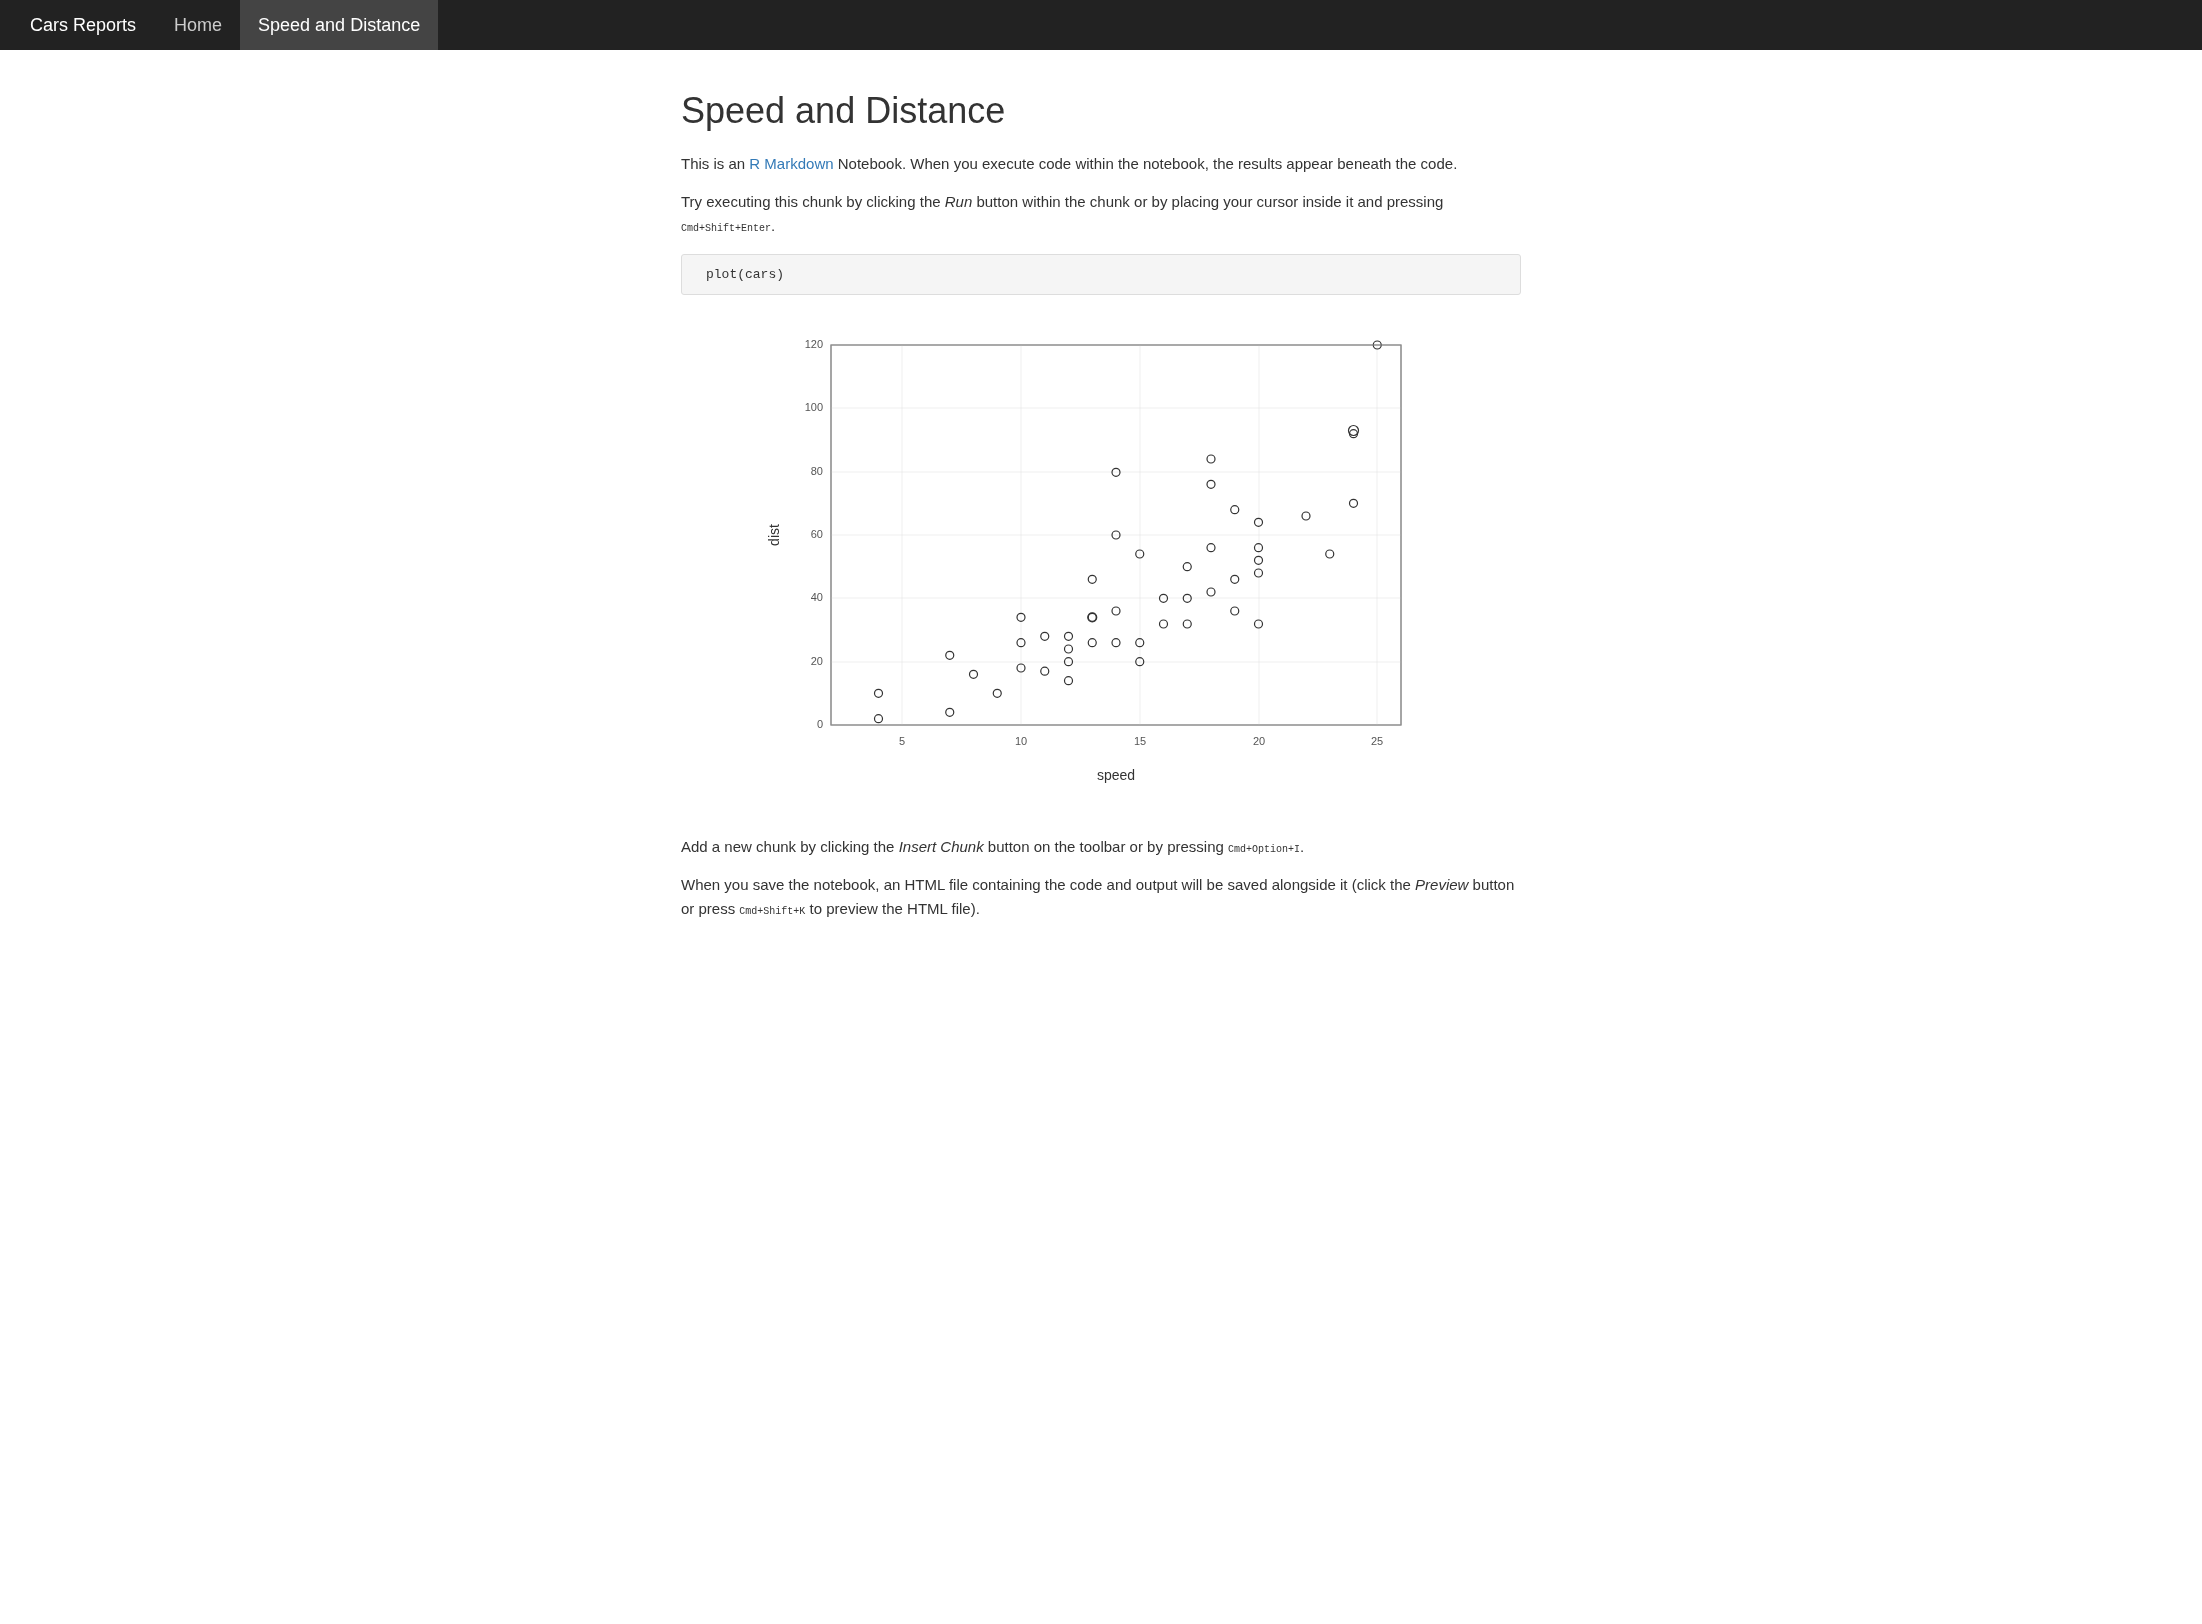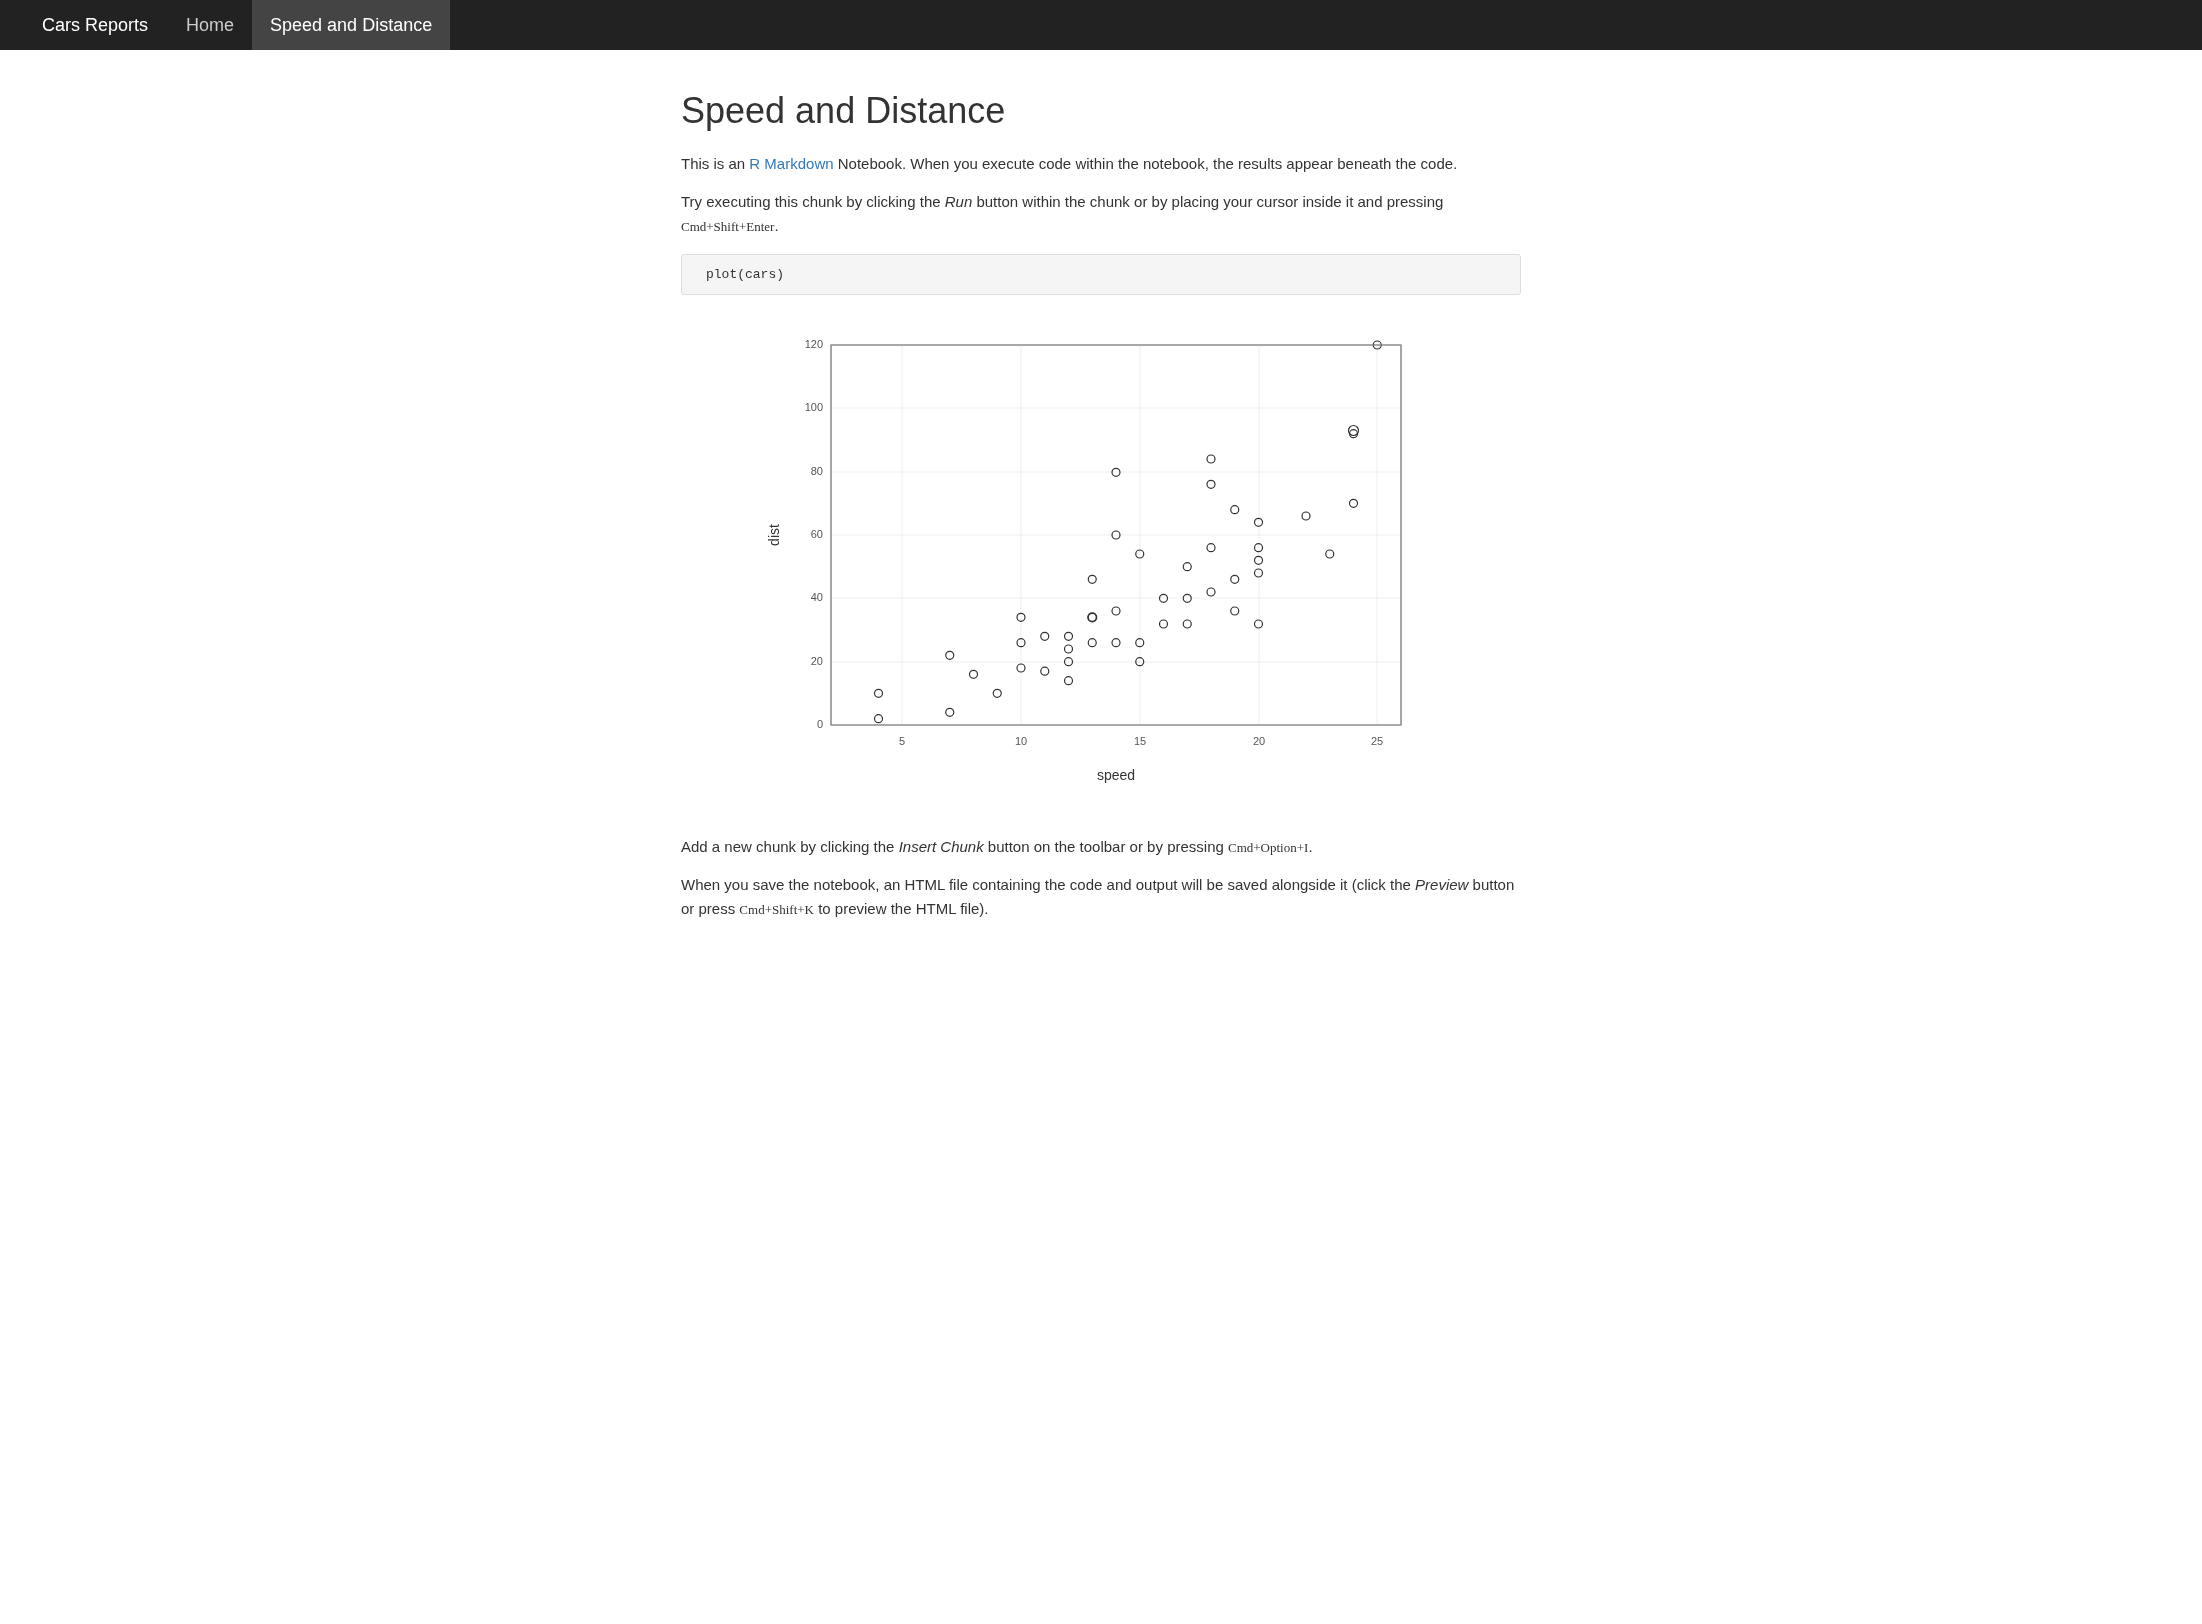--- a/index.html
+++ b/index.html
@@ -5,21 +5,21 @@
     * { box-sizing: border-box; margin: 0; padding: 0; }
     body { font-family: 'Helvetica Neue', Arial, sans-serif; font-size: 15px; color: #333; background: #fff; }
 
     
     .navbar {
       background: #222;
       color: #fff;
       display: flex;
       align-items: center;
       height: 50px;
-      padding: 0 32px;
+      padding: 0 20px;
       gap: 0;
     }
     .navbar-brand {
       color: #fff;
       font-size: 18px;
       font-weight: 500;
       margin-right: 10px;
       padding: 0 10px;
     }
     .navbar-item {
@@ -58,21 +58,21 @@
       font-size: 15px;
     }
 
     .prose a {
       color: #337ab7;
       text-decoration: none;
       text-align: right;
     }
 
     .prose em { }
-    .prose code { font-family: Liberation Serif, serif; font-size: 13px; }
+    .prose code { font-family: Liberation Mono, monospace; font-size: 10px; }
 
     .code-block {
       background: #f5f5f5;
       border: 1px solid #ddd;
       border-radius: 3px;
       padding: 12px 24px;
       font-family: 'Courier New', Courier, monospace;
       font-size: 13px;
       color: #333;
       margin: 16px 0 30px 0;

